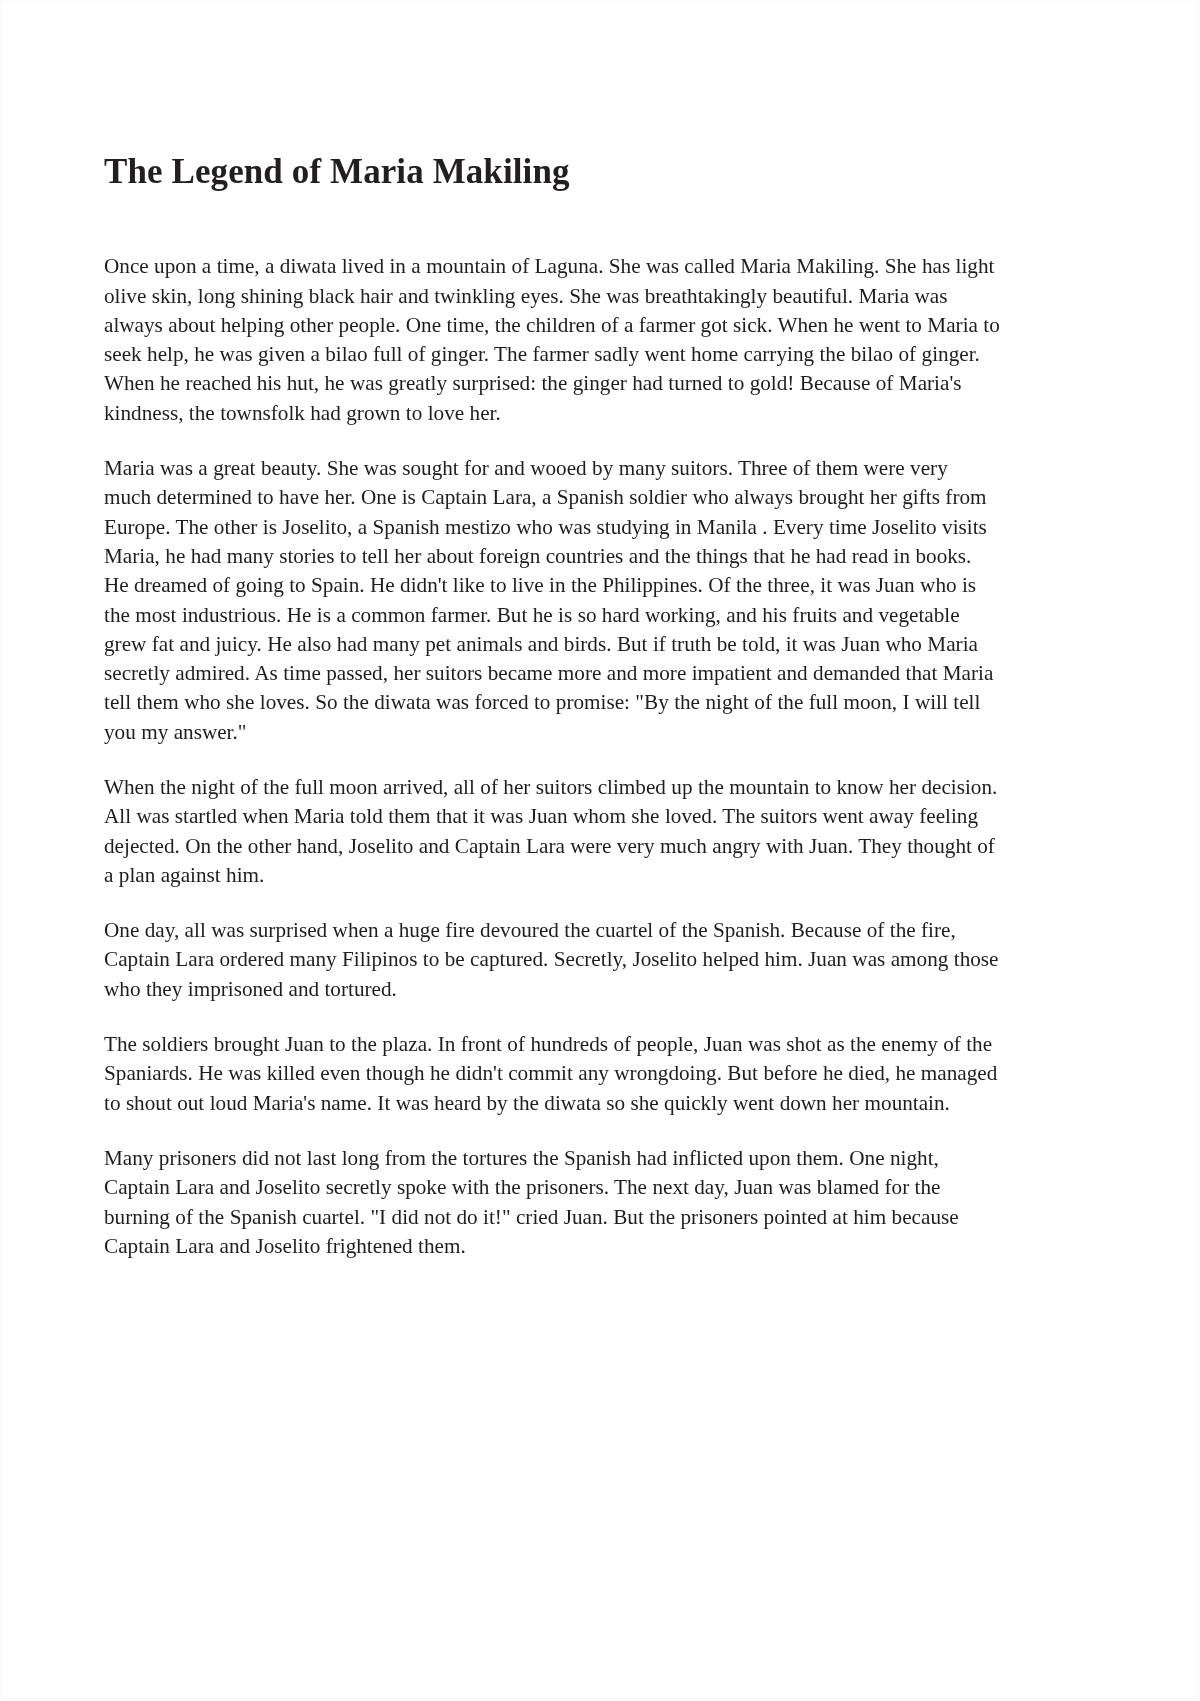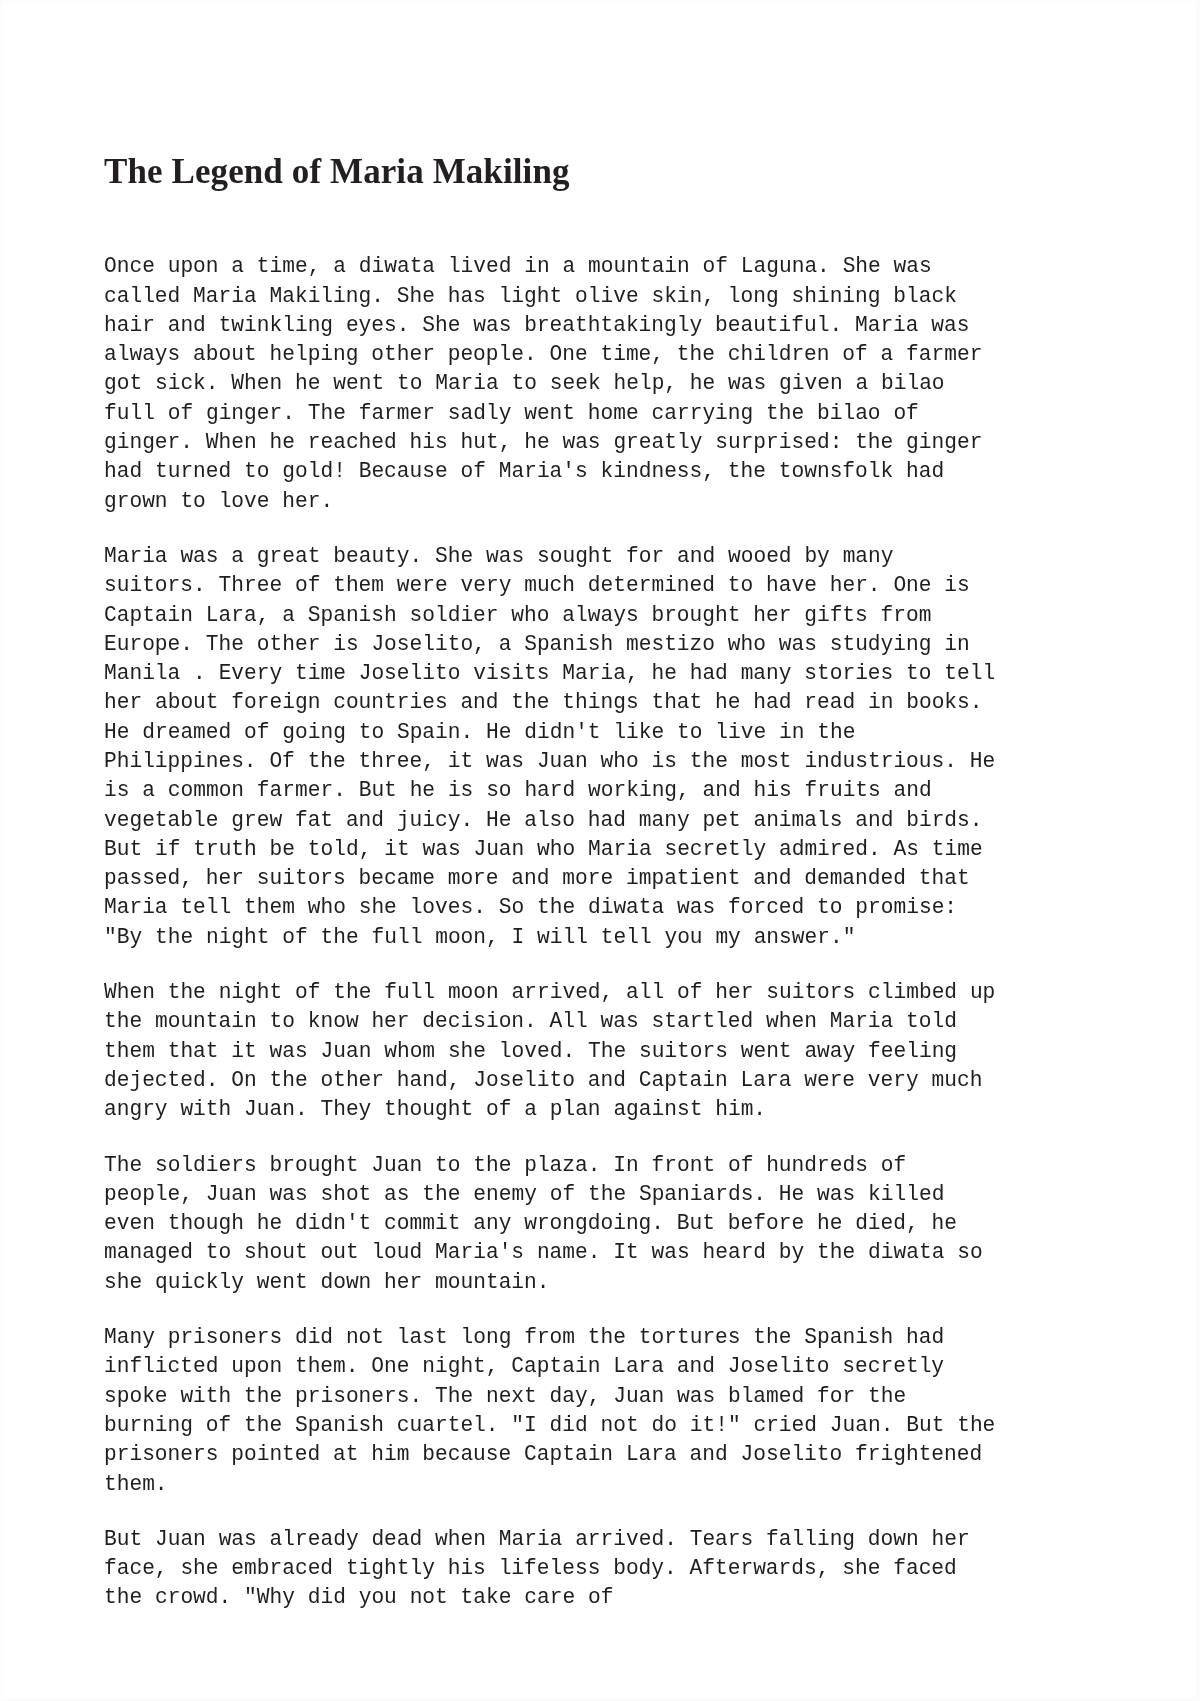--- a/index.html
+++ b/index.html
@@ -65,21 +65,21 @@
     letter-spacing: 0.1px;
     line-height: 1.15;
     margin: 0 0 0 0;
   }
 
   .body-block {
     margin-top: 60px;
   }
 
   .para {
-    font-family: Liberation Mono, monospace;
+    font-family: Liberation Serif, serif;
     font-size: 21.2px;
     line-height: 29.3px;
     color: #1f1d1e;
     margin: 0 0 26px 0;
     text-align: left;
     word-spacing: 0.1px;
   }
 
   .para:last-child {
     margin-bottom: 0;
@@ -95,19 +95,19 @@
   <div class="page-edge-bottom"></div>
 
   <div class="content">
 
     <h1 class="doc-title">The Legend of Maria Makiling</h1>
 
     <div class="body-block">
       <p class="para">Once upon a time, a diwata lived in a mountain of Laguna. She was called Maria Makiling. She has light olive skin, long shining black hair and twinkling eyes. She was breathtakingly beautiful. Maria was always about helping other people. One time, the children of a farmer got sick. When he went to Maria to seek help, he was given a bilao full of ginger. The farmer sadly went home carrying the bilao of ginger. When he reached his hut, he was greatly surprised: the ginger had turned to gold! Because of Maria's kindness, the townsfolk had grown to love her.</p>
       <p class="para">Maria was a great beauty. She was sought for and wooed by many suitors. Three of them were very much determined to have her. One is Captain Lara, a Spanish soldier who always brought her gifts from Europe. The other is Joselito, a Spanish mestizo who was studying in Manila . Every time Joselito visits Maria, he had many stories to tell her about foreign countries and the things that he had read in books. He dreamed of going to Spain. He didn't like to live in the Philippines. Of the three, it was Juan who is the most industrious. He is a common farmer. But he is so hard working, and his fruits and vegetable grew fat and juicy. He also had many pet animals and birds. But if truth be told, it was Juan who Maria secretly admired. As time passed, her suitors became more and more impatient and demanded that Maria tell them who she loves. So the diwata was forced to promise: "By the night of the full moon, I will tell you my answer."</p>
       <p class="para">When the night of the full moon arrived, all of her suitors climbed up the mountain to know her decision. All was startled when Maria told them that it was Juan whom she loved. The suitors went away feeling dejected. On the other hand, Joselito and Captain Lara were very much angry with Juan. They thought of a plan against him.</p>
+      <p class="para">One day, all was surprised when a huge fire devoured the cuartel of the Spanish. Because of the fire, Captain Lara ordered many Filipinos to be captured. Secretly, Joselito helped him. Juan was among those who they imprisoned and tortured.</p>
       <p class="para">The soldiers brought Juan to the plaza. In front of hundreds of people, Juan was shot as the enemy of the Spaniards. He was killed even though he didn't commit any wrongdoing. But before he died, he managed to shout out loud Maria's name. It was heard by the diwata so she quickly went down her mountain.</p>
       <p class="para">Many prisoners did not last long from the tortures the Spanish had inflicted upon them. One night, Captain Lara and Joselito secretly spoke with the prisoners. The next day, Juan was blamed for the burning of the Spanish cuartel. "I did not do it!" cried Juan. But the prisoners pointed at him because Captain Lara and Joselito frightened them.</p>
-      <p class="para">But Juan was already dead when Maria arrived. Tears falling down her face, she embraced tightly his lifeless body. Afterwards, she faced the crowd. "Why did you not take care of</p>
     </div>
 
   </div>
 </div>
 
 </body></html>

